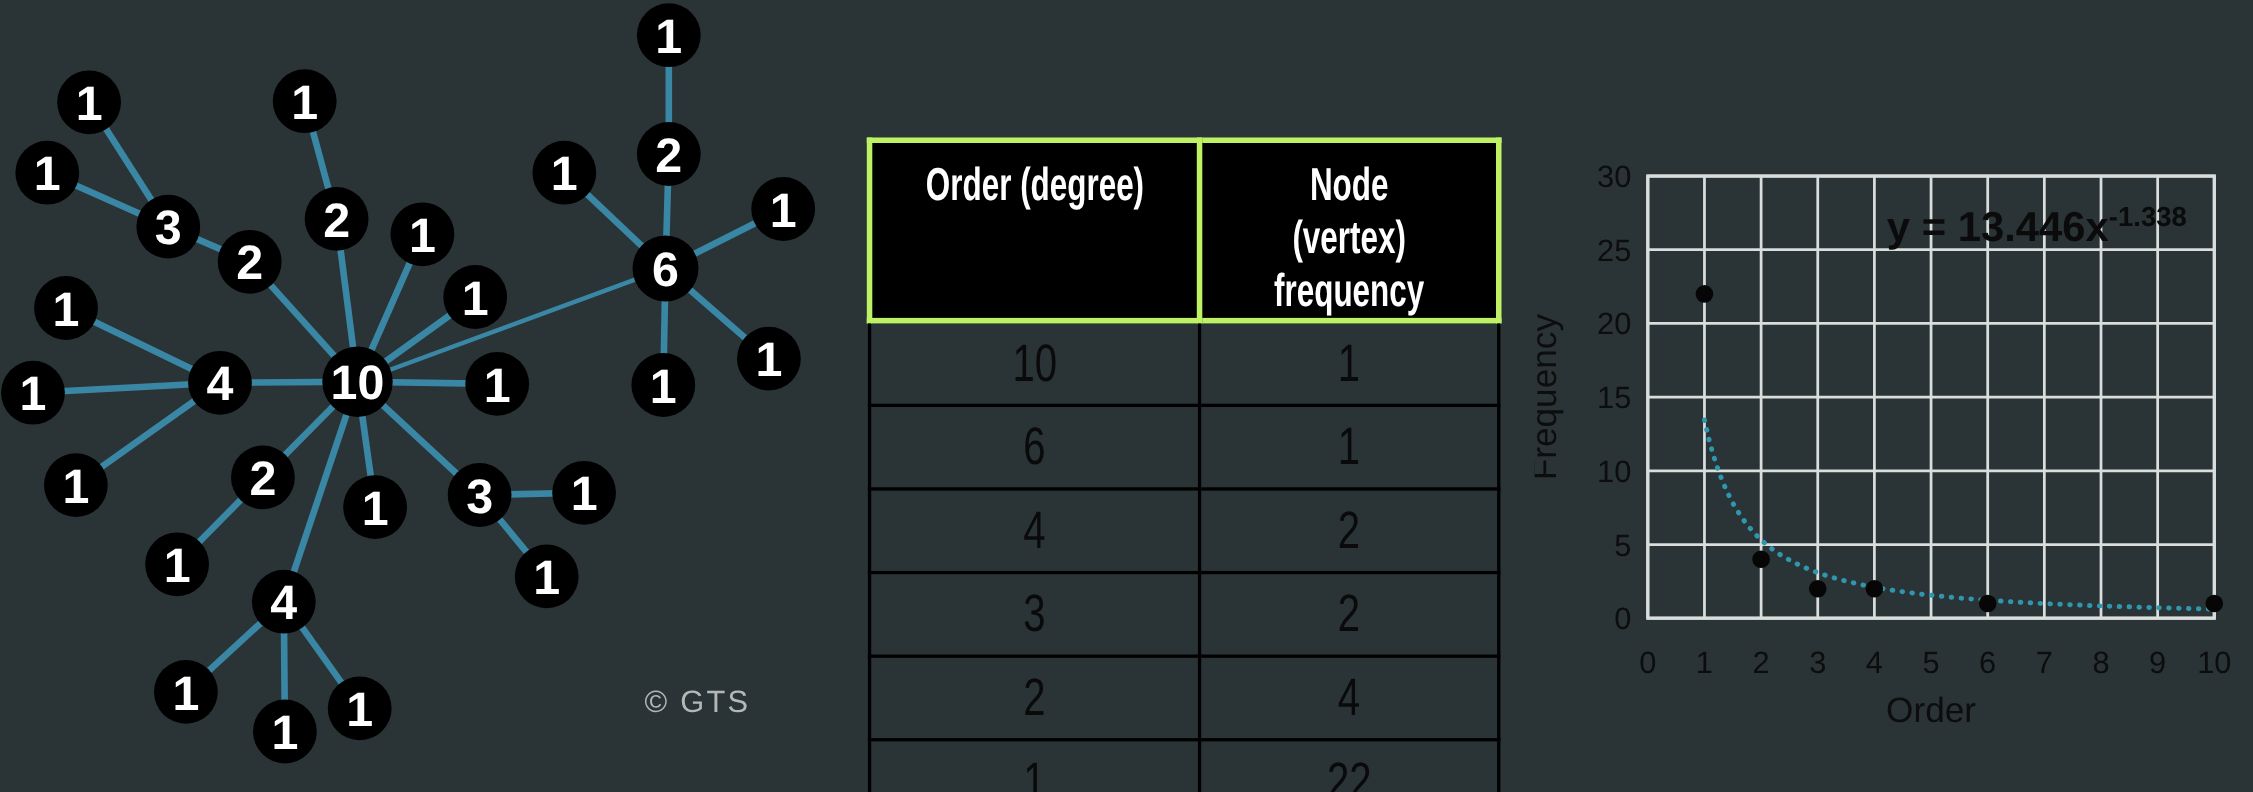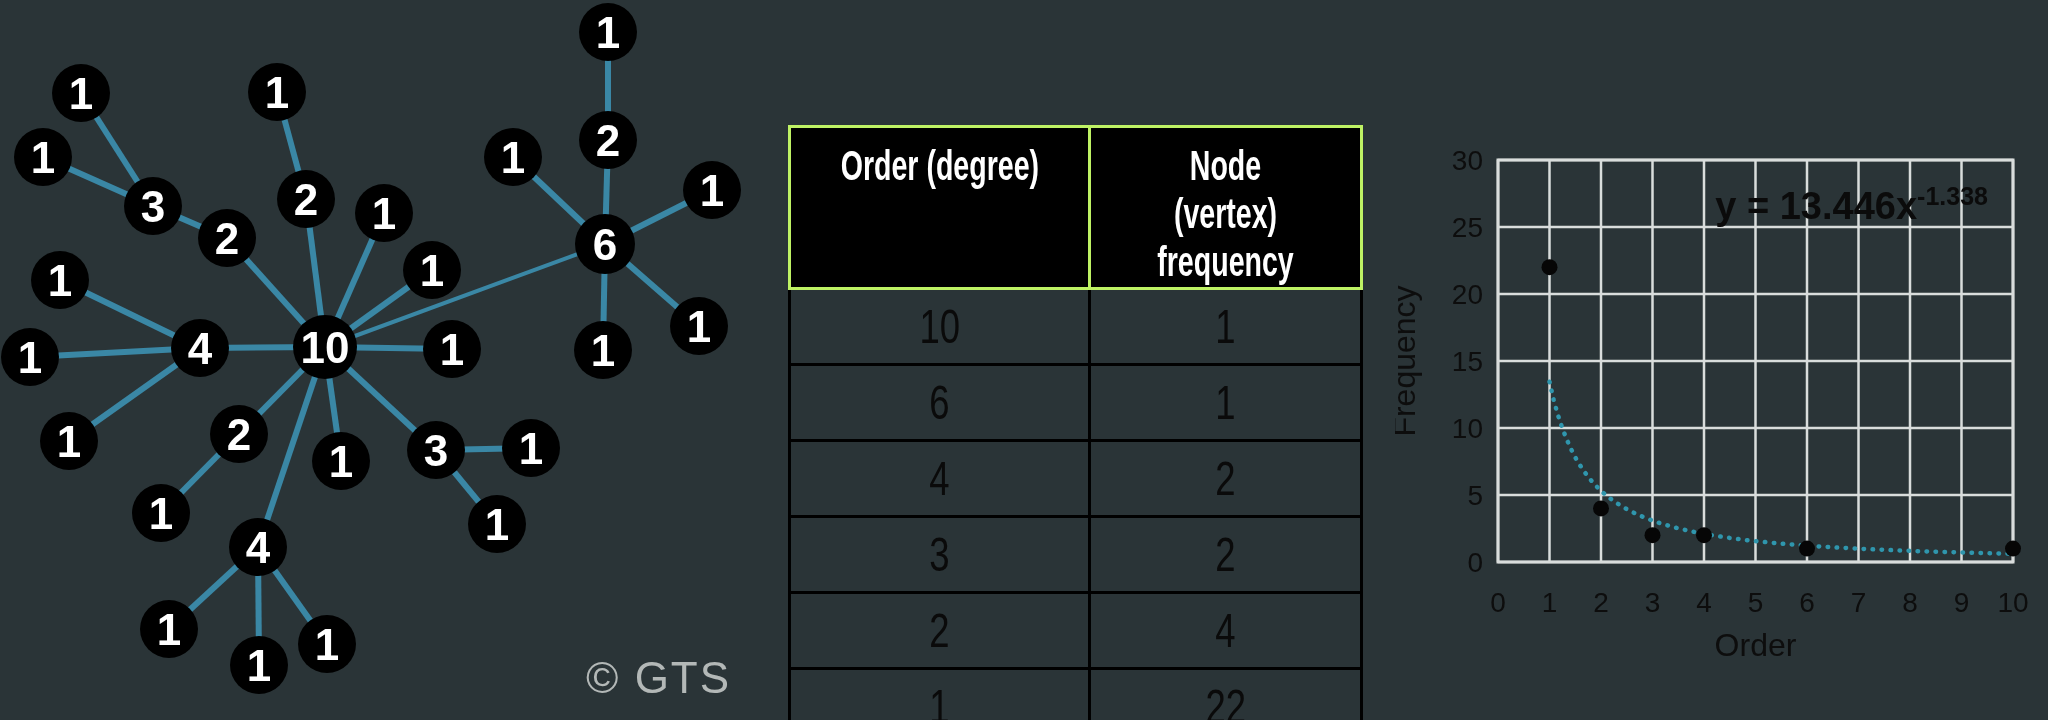--- a/index.html
+++ b/index.html
@@ -1,27 +1,27 @@
 <!DOCTYPE html>
 <html><head>
 <meta charset="utf-8">
 <style>
   html,body{margin:0;padding:0;background:#2a3437;}
   .stage{position:relative;width:2048px;height:720px;background:#2a3437;overflow:hidden;
          font-family:"Liberation Sans",sans-serif;}
   svg text{font-family:"Liberation Sans",sans-serif;}
   .graph-svg{position:absolute;left:0;top:0;}
   .chart-svg{position:absolute;left:1395px;top:0;}
-  .copyright{position:absolute;left:586px;top:653px;font-size:44px;color:#b3b8b7;
+  .copyright{position:absolute;left:586px;top:622px;font-size:28px;color:#b3b8b7;
              letter-spacing:2px;}
   table.freq{position:absolute;left:788px;top:125px;border-collapse:collapse;
              table-layout:fixed;width:572px;}
   table.freq th{background:#000;color:#fff;font-weight:bold;font-size:42px;
                 height:124px;vertical-align:top;padding-top:14px;text-align:center;
-                border:3px solid #bef264;line-height:48px;}
+                border:5px solid #bef264;line-height:48px;}
   table.freq td{border:3px solid #000;color:#0a0a0a;font-size:48px;text-align:center;
                 height:71px;vertical-align:middle;}
   .squish{display:inline-block;transform:scaleX(0.68);transform-origin:center;}
   .squish-num{display:inline-block;transform:scaleX(0.76);transform-origin:center;}
 </style>
 </head>
 <body>
 
 <div class="stage">
 

